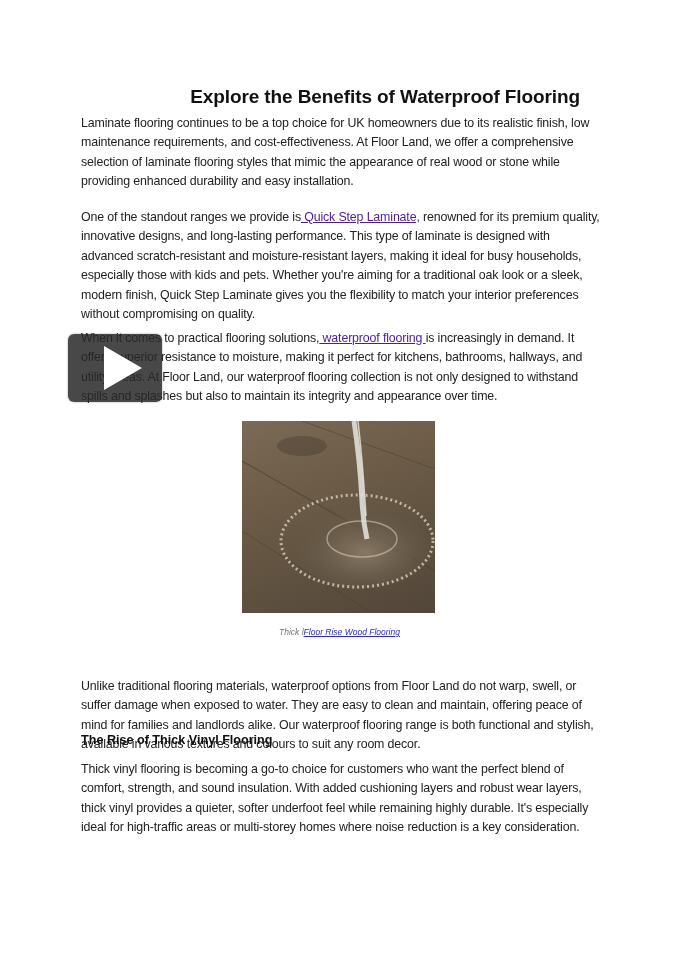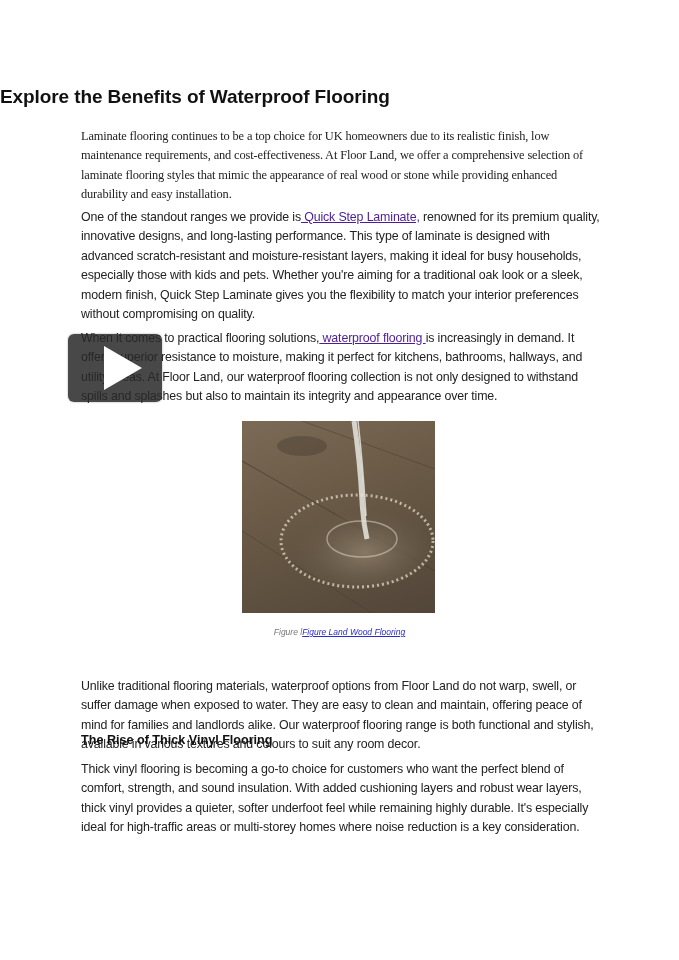--- a/index.html
+++ b/index.html
@@ -1,19 +1,19 @@
 <!DOCTYPE html>
 <html><head>
 <meta charset="utf-8">
 <style>
   html, body { margin: 0; padding: 0; background: #ffffff; }
   body { width: 679px; height: 960px; position: relative; overflow: hidden;
          font-family: "Liberation Sans", "DejaVu Sans", sans-serif; color: #1a1a1a; }
   .page { position: absolute; left: 0; top: 0; width: 679px; height: 960px; }
-  .title { position: absolute; left: 0; width: 580px; top: 86px; text-align: left;
+  .title { position: absolute; left: 0; width: 580px; top: 86px; text-align: right;
            font-size: 19px; font-weight: bold; color: #111; letter-spacing: -0.1px; }
   .para { position: absolute; left: 81px; width: 520px; font-size: 12.4px; line-height: 19.4px;
           color: #222; letter-spacing: -0.15px; margin: 0; }
   .para a { color: #4c1d95; text-decoration: underline; }
   .heading2 { position: absolute; left: 81px; top: 733px; font-size: 12.6px; font-weight: bold; color: #111; }
   .photo { position: absolute; left: 242px; top: 421px; width: 193px; height: 192px;
            background: linear-gradient(160deg, #7a6a56 0%, #6c5c48 35%, #5e503f 70%, #52463a 100%);
            overflow: hidden; }
   .caption { position: absolute; left: 0; width: 679px; top: 627px; text-align: center;
              font-size: 8.5px; font-style: italic; color: #777; }
@@ -23,21 +23,21 @@
                   box-shadow: 0 0 2px rgba(0,0,0,0.4); }
   .play-overlay svg { position: absolute; left: 0; top: 0; }
 </style>
 </head>
 <body>
 
 <div class="page">
 
   <div class="title">Explore the Benefits of Waterproof Flooring</div>
 
-  <p class="para" style="top:127px;font-family:Liberation Serif, serif;">Laminate flooring continues to be a top choice for UK homeowners due to its realistic finish, low maintenance requirements, and cost-effectiveness. At Floor Land, we offer a comprehensive selection of laminate flooring styles that mimic the appearance of real wood or stone while providing enhanced durability and easy installation.</p>
+  <p class="para" style="top:114px;">Laminate flooring continues to be a top choice for UK homeowners due to its realistic finish, low maintenance requirements, and cost-effectiveness. At Floor Land, we offer a comprehensive selection of laminate flooring styles that mimic the appearance of real wood or stone while providing enhanced durability and easy installation.</p>
 
   <p class="para" style="top:208px;"><span>One of the standout ranges we provide is</span><a href="#"> Quick Step Laminate,</a><span> renowned for its premium quality, innovative designs, and long-lasting performance. This type of laminate is designed with advanced scratch-resistant and moisture-resistant layers, making it ideal for busy households, especially those with kids and pets. Whether you're aiming for a traditional oak look or a sleek, modern finish, Quick Step Laminate gives you the flexibility to match your interior preferences without compromising on quality.</span></p>
 
   <p class="para" style="top:329px;"><span>When it comes to practical flooring solutions,</span><a href="#"> waterproof flooring </a><span>is increasingly in demand. It offers superior resistance to moisture, making it perfect for kitchens, bathrooms, hallways, and utility areas. At Floor Land, our waterproof flooring collection is not only designed to withstand spills and splashes but also to maintain its integrity and appearance over time.</span></p>
 
   <div class="play-overlay">
     <svg width="94" height="68" viewBox="0 0 94 68">
       <polygon points="36,12 36,56 74,34" fill="#ffffff"></polygon>
     </svg>
   </div>
@@ -56,21 +56,21 @@
       <line x1="0" y1="110" x2="130" y2="192" stroke="#4a3e32" stroke-width="1" opacity="0.5"></line>
       <ellipse cx="60" cy="25" rx="25" ry="10" fill="#3e342c" opacity="0.35"></ellipse>
       <ellipse cx="115" cy="120" rx="78" ry="48" fill="url(#puddle)"></ellipse>
       <ellipse cx="115" cy="120" rx="76" ry="46" fill="none" stroke="#d8cfbf" stroke-width="3" stroke-dasharray="2 3" opacity="0.8"></ellipse>
       <ellipse cx="120" cy="118" rx="35" ry="18" fill="none" stroke="#cfc6b6" stroke-width="1.5" opacity="0.6"></ellipse>
       <path d="M112 0 Q118 40 120 80 Q121 100 125 118" stroke="#e8e6e0" stroke-width="5" fill="none" opacity="0.85"></path>
       <path d="M116 0 Q121 45 124 95" stroke="#ffffff" stroke-width="1.5" fill="none" opacity="0.7"></path>
     </svg>
   </div>
 
-  <div class="caption"><span>Figure l</span><a href="#">Figure Land Wood Flooring</a></div>
+  <div class="caption"><span>Thick l</span><a href="#">Floor Rise Wood Flooring</a></div>
 
   <p class="para" style="top:653px;margin-top:24px;">Unlike traditional flooring materials, waterproof options from Floor Land do not warp, swell, or suffer damage when exposed to water. They are easy to clean and maintain, offering peace of mind for families and landlords alike. Our waterproof flooring range is both functional and stylish, available in various textures and colours to suit any room decor.</p>
 
   <div class="heading2">The Rise of Thick Vinyl Flooring</div>
 
   <p class="para" style="top:760px;">Thick vinyl flooring is becoming a go-to choice for customers who want the perfect blend of comfort, strength, and sound insulation. With added cushioning layers and robust wear layers, thick vinyl provides a quieter, softer underfoot feel while remaining highly durable. It's especially ideal for high-traffic areas or multi-storey homes where noise reduction is a key consideration.</p>
 
 </div>
 
 </body></html>

